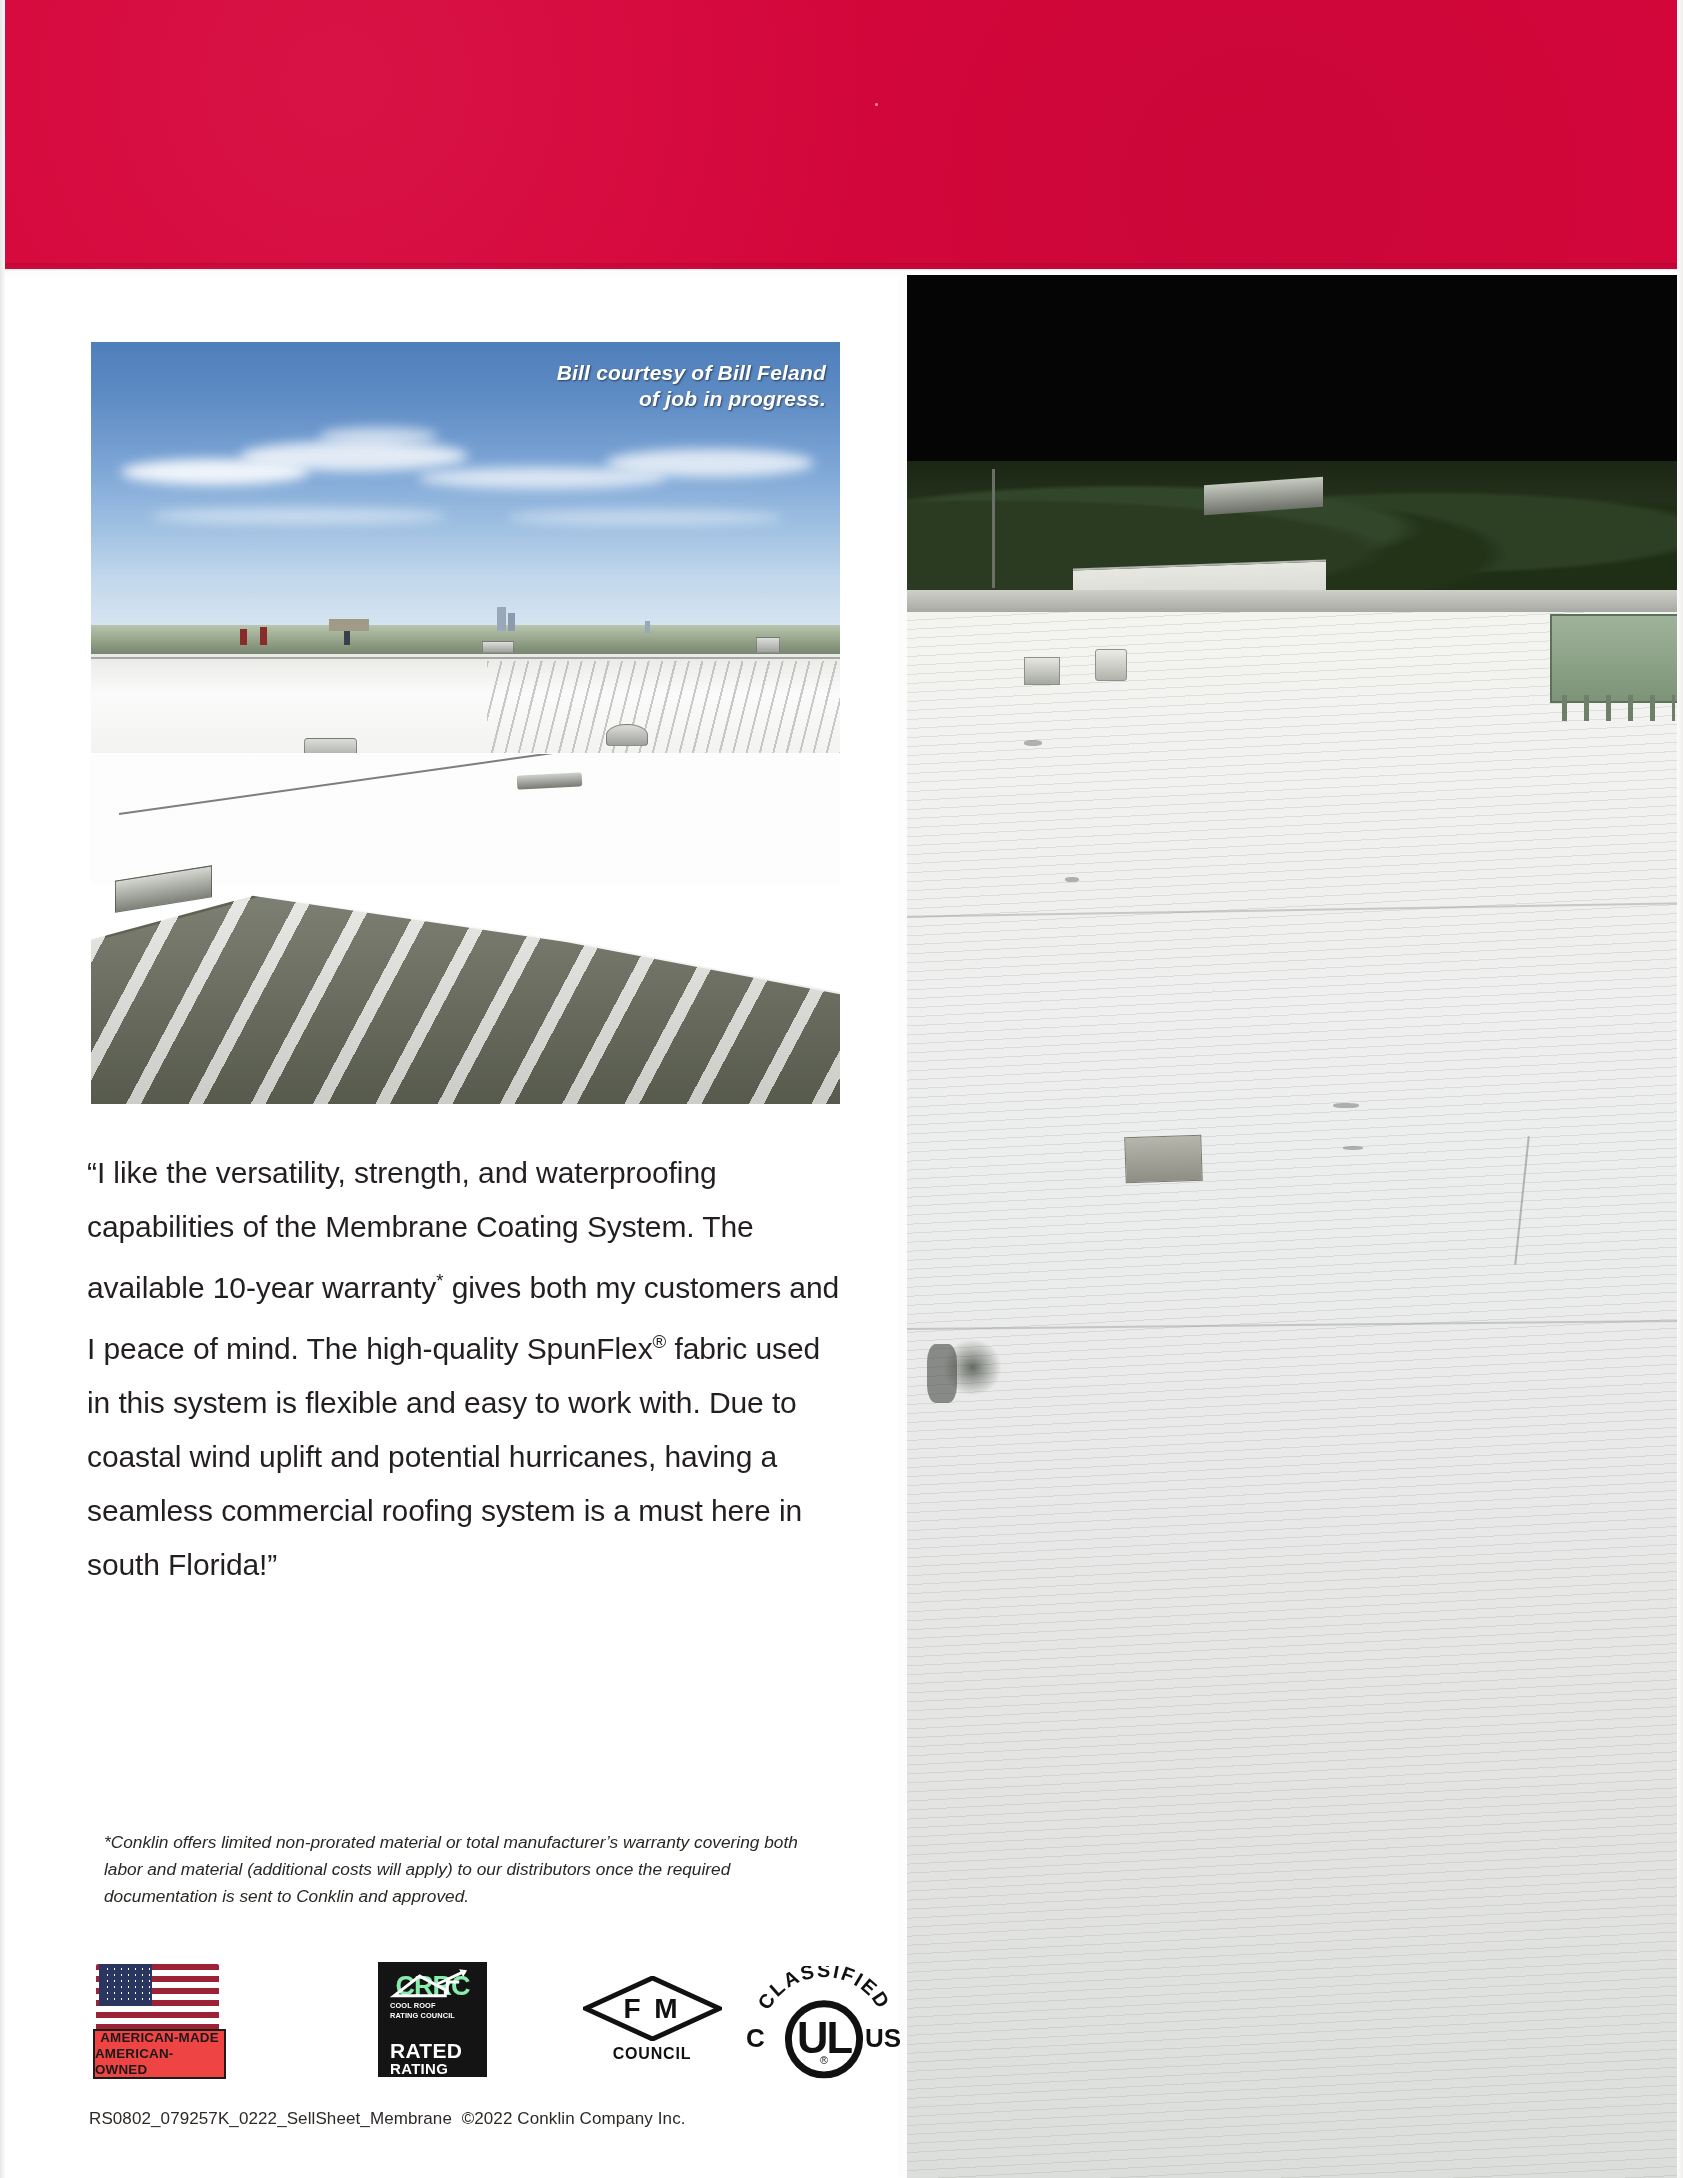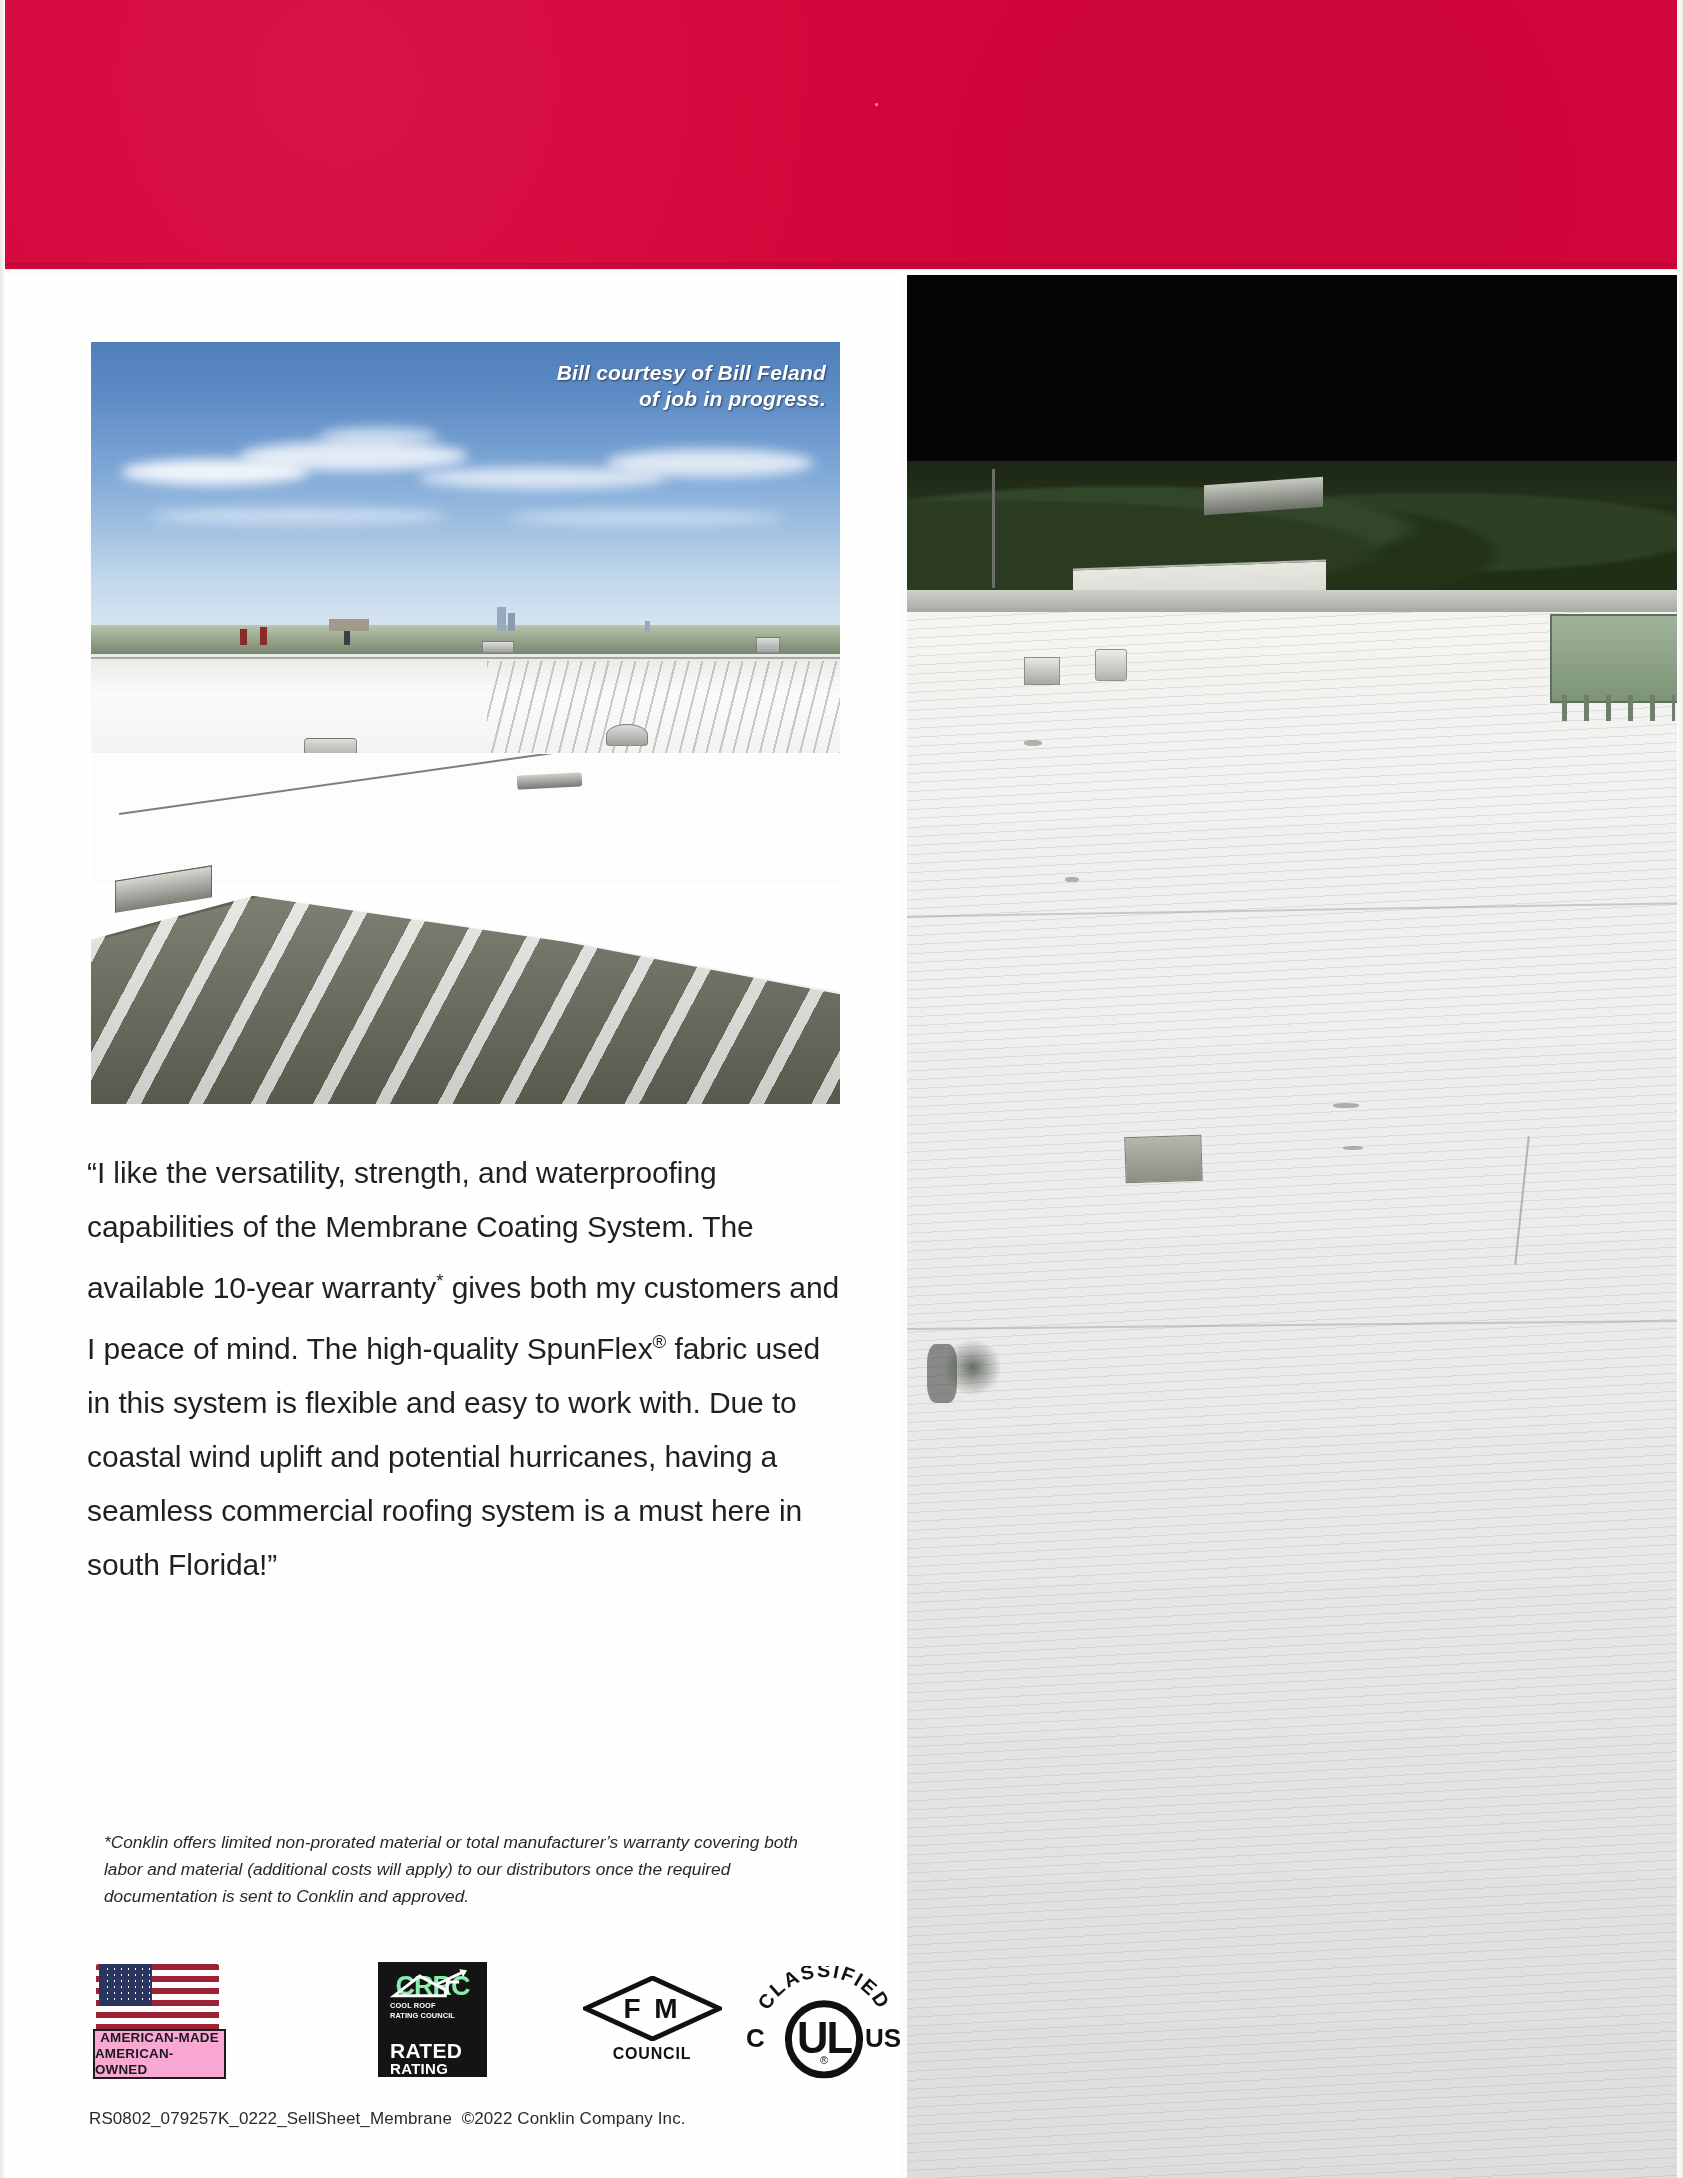--- a/index.html
+++ b/index.html
@@ -293,21 +293,21 @@
     position:absolute; left: 5px; top: 2px;
     width: 50px; height: 38px;
     background-image:
       radial-gradient(circle, #fff 0.9px, transparent 1.1px);
     background-size: 7px 6px;
   }
   .flag-text-box {
     position:absolute; left: 0px; top: 65px;
     width: 129px; height: 46px;
     border: 2px solid #1c1c1c;
-    background:#f9a8d4;
+    background:#ef4444;
     display:flex; flex-direction:column;
     align-items:center; justify-content:center;
     font-family: "Liberation Sans", sans-serif;
     font-weight: 700;
     font-size: 13.4px;
     line-height: 16px;
     letter-spacing: 0.2px;
     color:#1a1a1a;
   }
 

